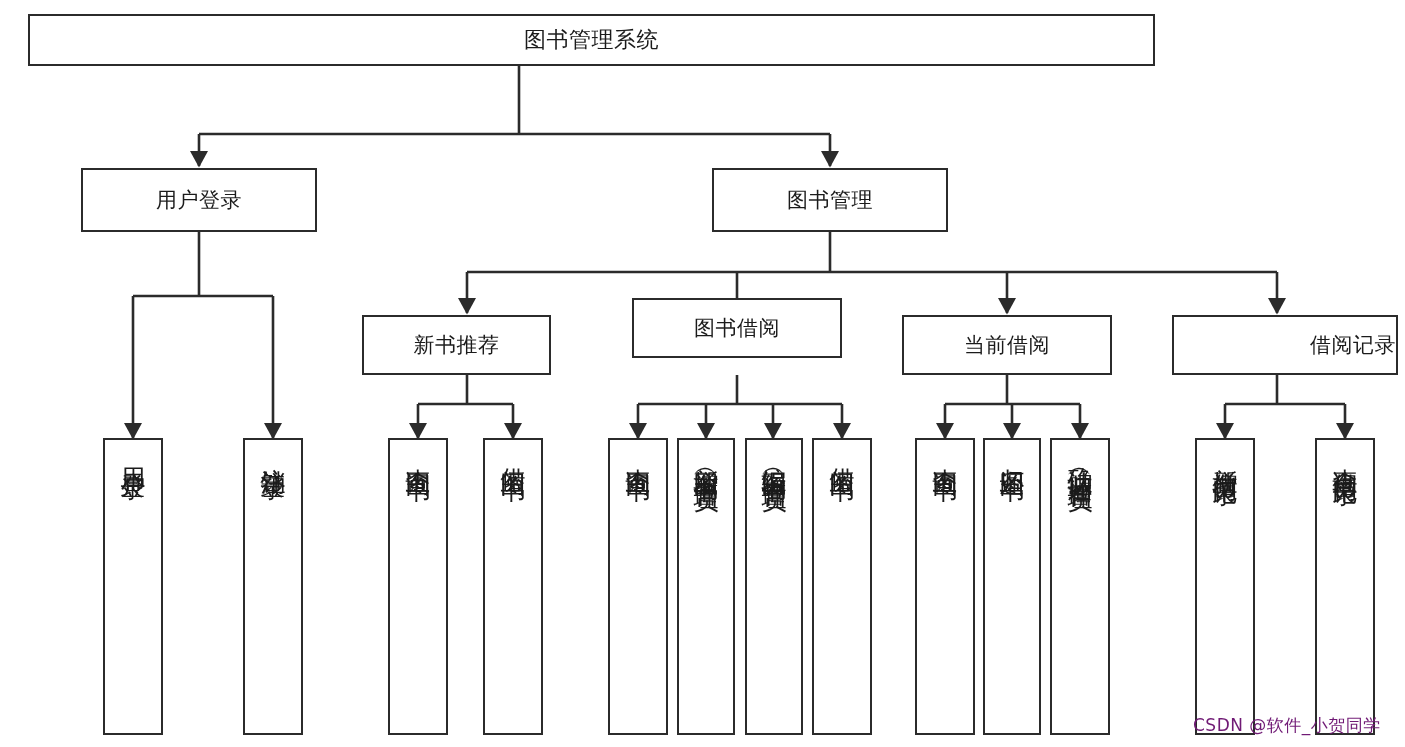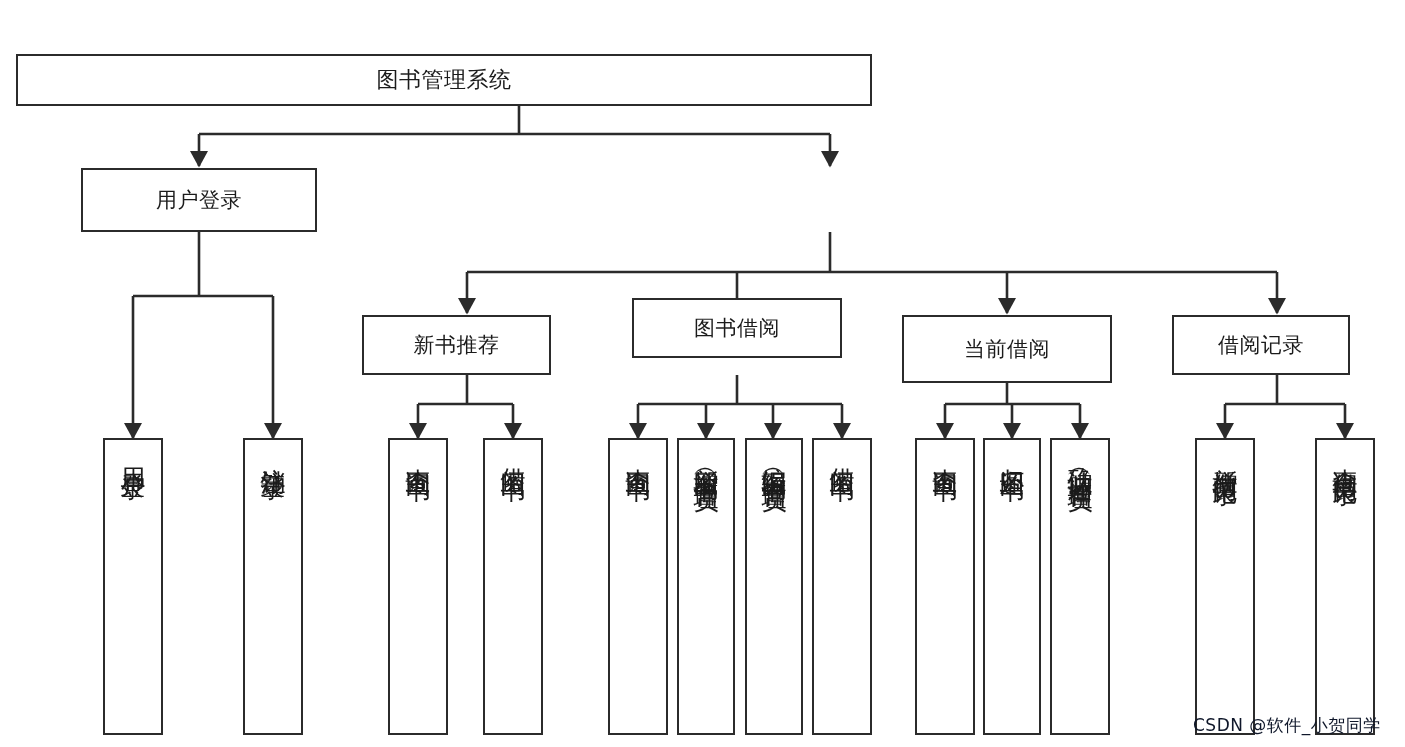--- a/index.html
+++ b/index.html
@@ -62,21 +62,21 @@
     writing-mode: vertical-rl;
     text-orientation: upright;
     font-size: 25px;
     line-height: 1;
     letter-spacing: 3px;
     white-space: nowrap;
   }
   .watermark {
     position: absolute;
     z-index: 5;
-    color: #0f172a;
+    color: #701a75;
     font-size: 17px;
     letter-spacing: 0.5px;
     white-space: nowrap;
     font-family: "DejaVu Sans", "Liberation Sans", sans-serif;
   }
 </style>
 </head>
 <body>
 
 <div id="diagram-root">
@@ -126,38 +126,41 @@
       <path d="M 1012 404 L 1012 438" marker-end="url(#arrow)"></path>
       <path d="M 1080 404 L 1080 438" marker-end="url(#arrow)"></path>
 
       <path d="M 1277 375 L 1277 404"></path>
       <path d="M 1225 404 L 1345 404"></path>
       <path d="M 1225 404 L 1225 438" marker-end="url(#arrow)"></path>
       <path d="M 1345 404 L 1345 438" marker-end="url(#arrow)"></path>
     </g>
   </svg>
 
-  <div class="node horiz root" style="left:16px; top:14px; width:856px; height:52px;margin-top:40px;">
+  <div class="node horiz root" style="left:28px; top:14px; width:1127px; height:52px;">
     <span class="label">图书管理系统</span>
   </div>
 
   <div class="node horiz" style="left:81px; top:168px; width:236px; height:64px;">
     <span class="label">用户登录</span>
   </div>
+  <div class="node horiz" style="left:712px; top:168px; width:236px; height:64px;">
+    <span class="label">图书管理</span>
+  </div>
 
   <div class="node horiz" style="left:362px; top:315px; width:189px; height:60px;">
     <span class="label">新书推荐</span>
   </div>
   <div class="node horiz" style="left:632px; top:298px; width:210px; height:60px;">
     <span class="label">图书借阅</span>
   </div>
-  <div class="node horiz" style="left:902px; top:315px; width:210px; height:68px;">
+  <div class="node horiz" style="left:902px; top:315px; width:210px; height:60px;">
     <span class="label">当前借阅</span>
   </div>
-  <div class="node horiz" style="left:1172px; top:315px; width:178px; height:60px;">
+  <div class="node horiz" style="left:1172px; top:315px; width:226px; height:60px;justify-content:flex-end;">
     <span class="label">借阅记录</span>
   </div>
 
   <div class="node vert" style="left:103px; top:438px; width:60px; height:297px;">
     <span class="label">用户登录</span>
   </div>
   <div class="node vert" style="left:243px; top:438px; width:60px; height:297px;">
     <span class="label">注销登录</span>
   </div>
 

